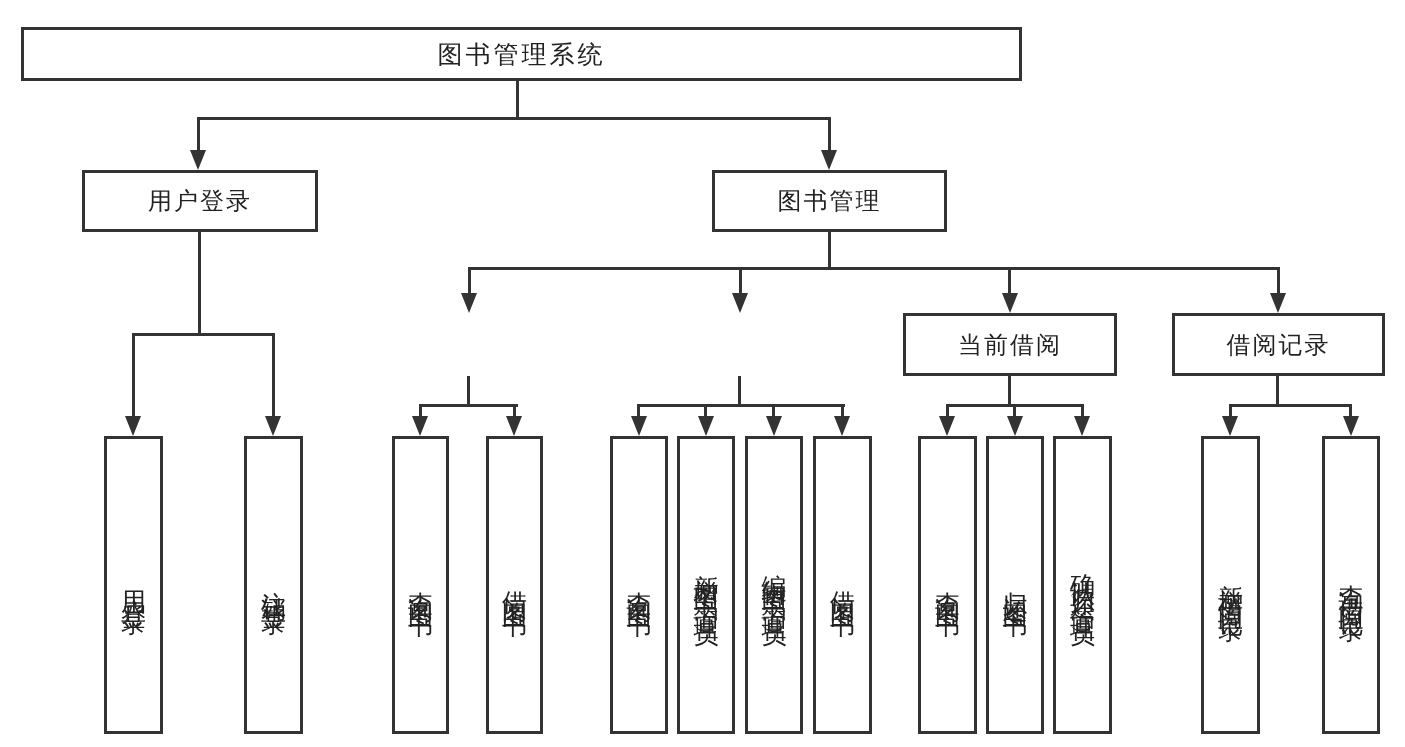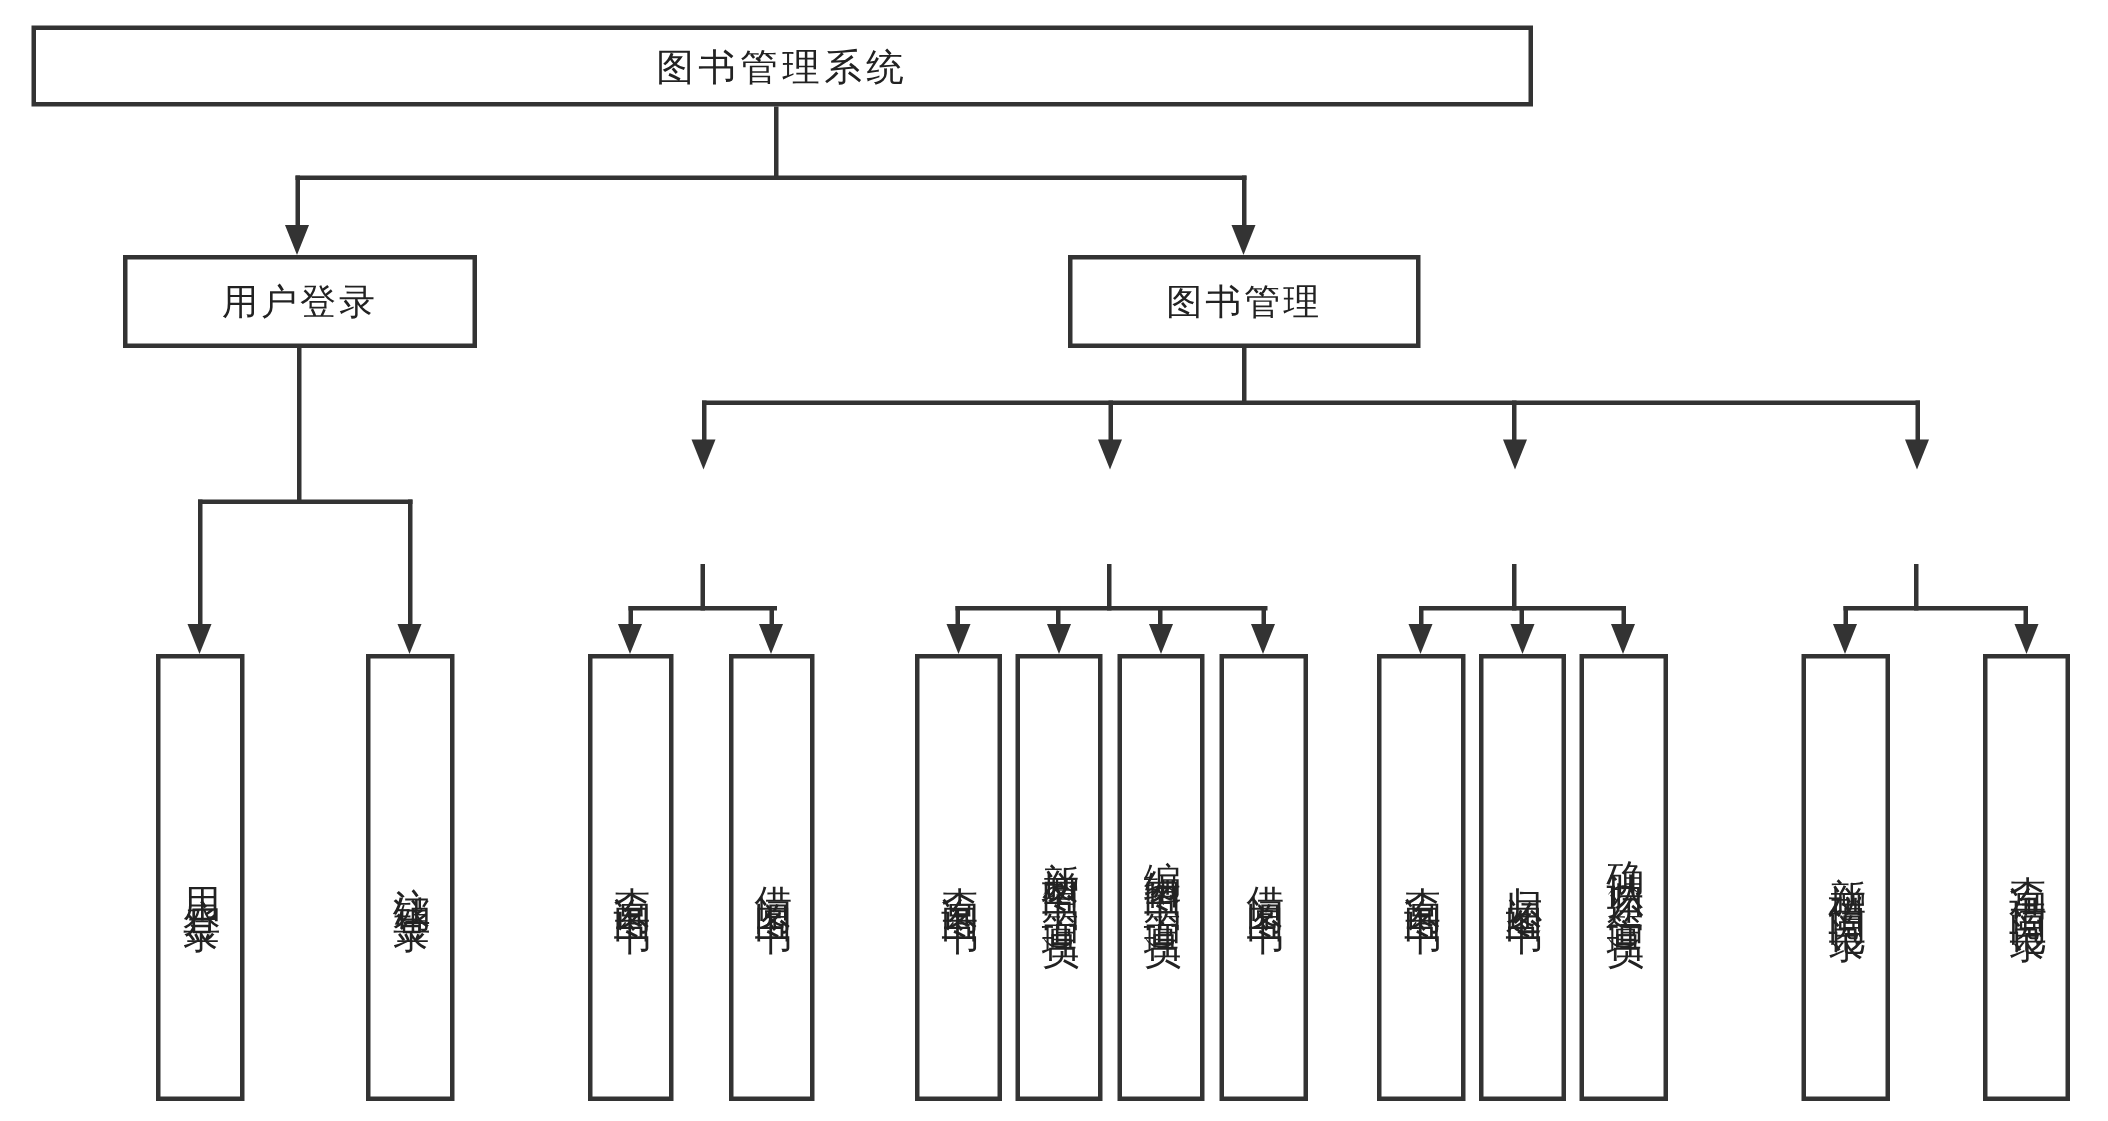--- a/index.html
+++ b/index.html
@@ -6,21 +6,21 @@
   .canvas{
     position:relative;width:1405px;height:747px;background:#ffffff;
     font-family:"Liberation Sans","DejaVu Sans",sans-serif;
     color:#222222;overflow:hidden;
   }
   .box{
     position:absolute;background:#ffffff;border:3px solid #333333;
     box-sizing:border-box;display:flex;align-items:center;justify-content:center;
   }
   .hlabel{font-size:24px;letter-spacing:2px;white-space:nowrap;color:#222222;}
-  .root-box{left:21px;top:17px;width:1001px;height:54px;}
+  .root-box{left:21px;top:27px;width:1001px;height:54px;}
   .root-box .hlabel{font-size:25px;letter-spacing:3px;}
   .lvl2{top:170px;height:62px;}
   .mid{top:313px;height:63px;}
   .leaf{top:436px;height:298px;}
   .vlabel{
     writing-mode:vertical-rl;text-orientation:mixed;
     font-size:25px;letter-spacing:7px;line-height:1;white-space:nowrap;color:#222222;
   }
   .vl{position:absolute;width:3px;background:#333333;}
   .hl{position:absolute;height:3px;background:#333333;}
@@ -103,20 +103,26 @@
     <span class="hlabel">图书管理系统</span>
   </div>
 
   <div class="box lvl2" style="left:82px;width:236px;">
     <span class="hlabel">用户登录</span>
   </div>
   <div class="box lvl2" style="left:712px;width:235px;justify-content:center;">
     <span class="hlabel">图书管理</span>
   </div>
 
+  <div class="box mid" style="left:903px;width:214px;">
+    <span class="hlabel">当前借阅</span>
+  </div>
+  <div class="box mid" style="left:1172px;width:213px;">
+    <span class="hlabel">借阅记录</span>
+  </div>
 
   <div class="box leaf" style="left:104px;width:59px;">
     <span class="vlabel">用户登录</span>
   </div>
   <div class="box leaf" style="left:244px;width:59px;">
     <span class="vlabel">注销登录</span>
   </div>
 
   <div class="box leaf" style="left:392px;width:57px;">
     <span class="vlabel">查询图书</span>

